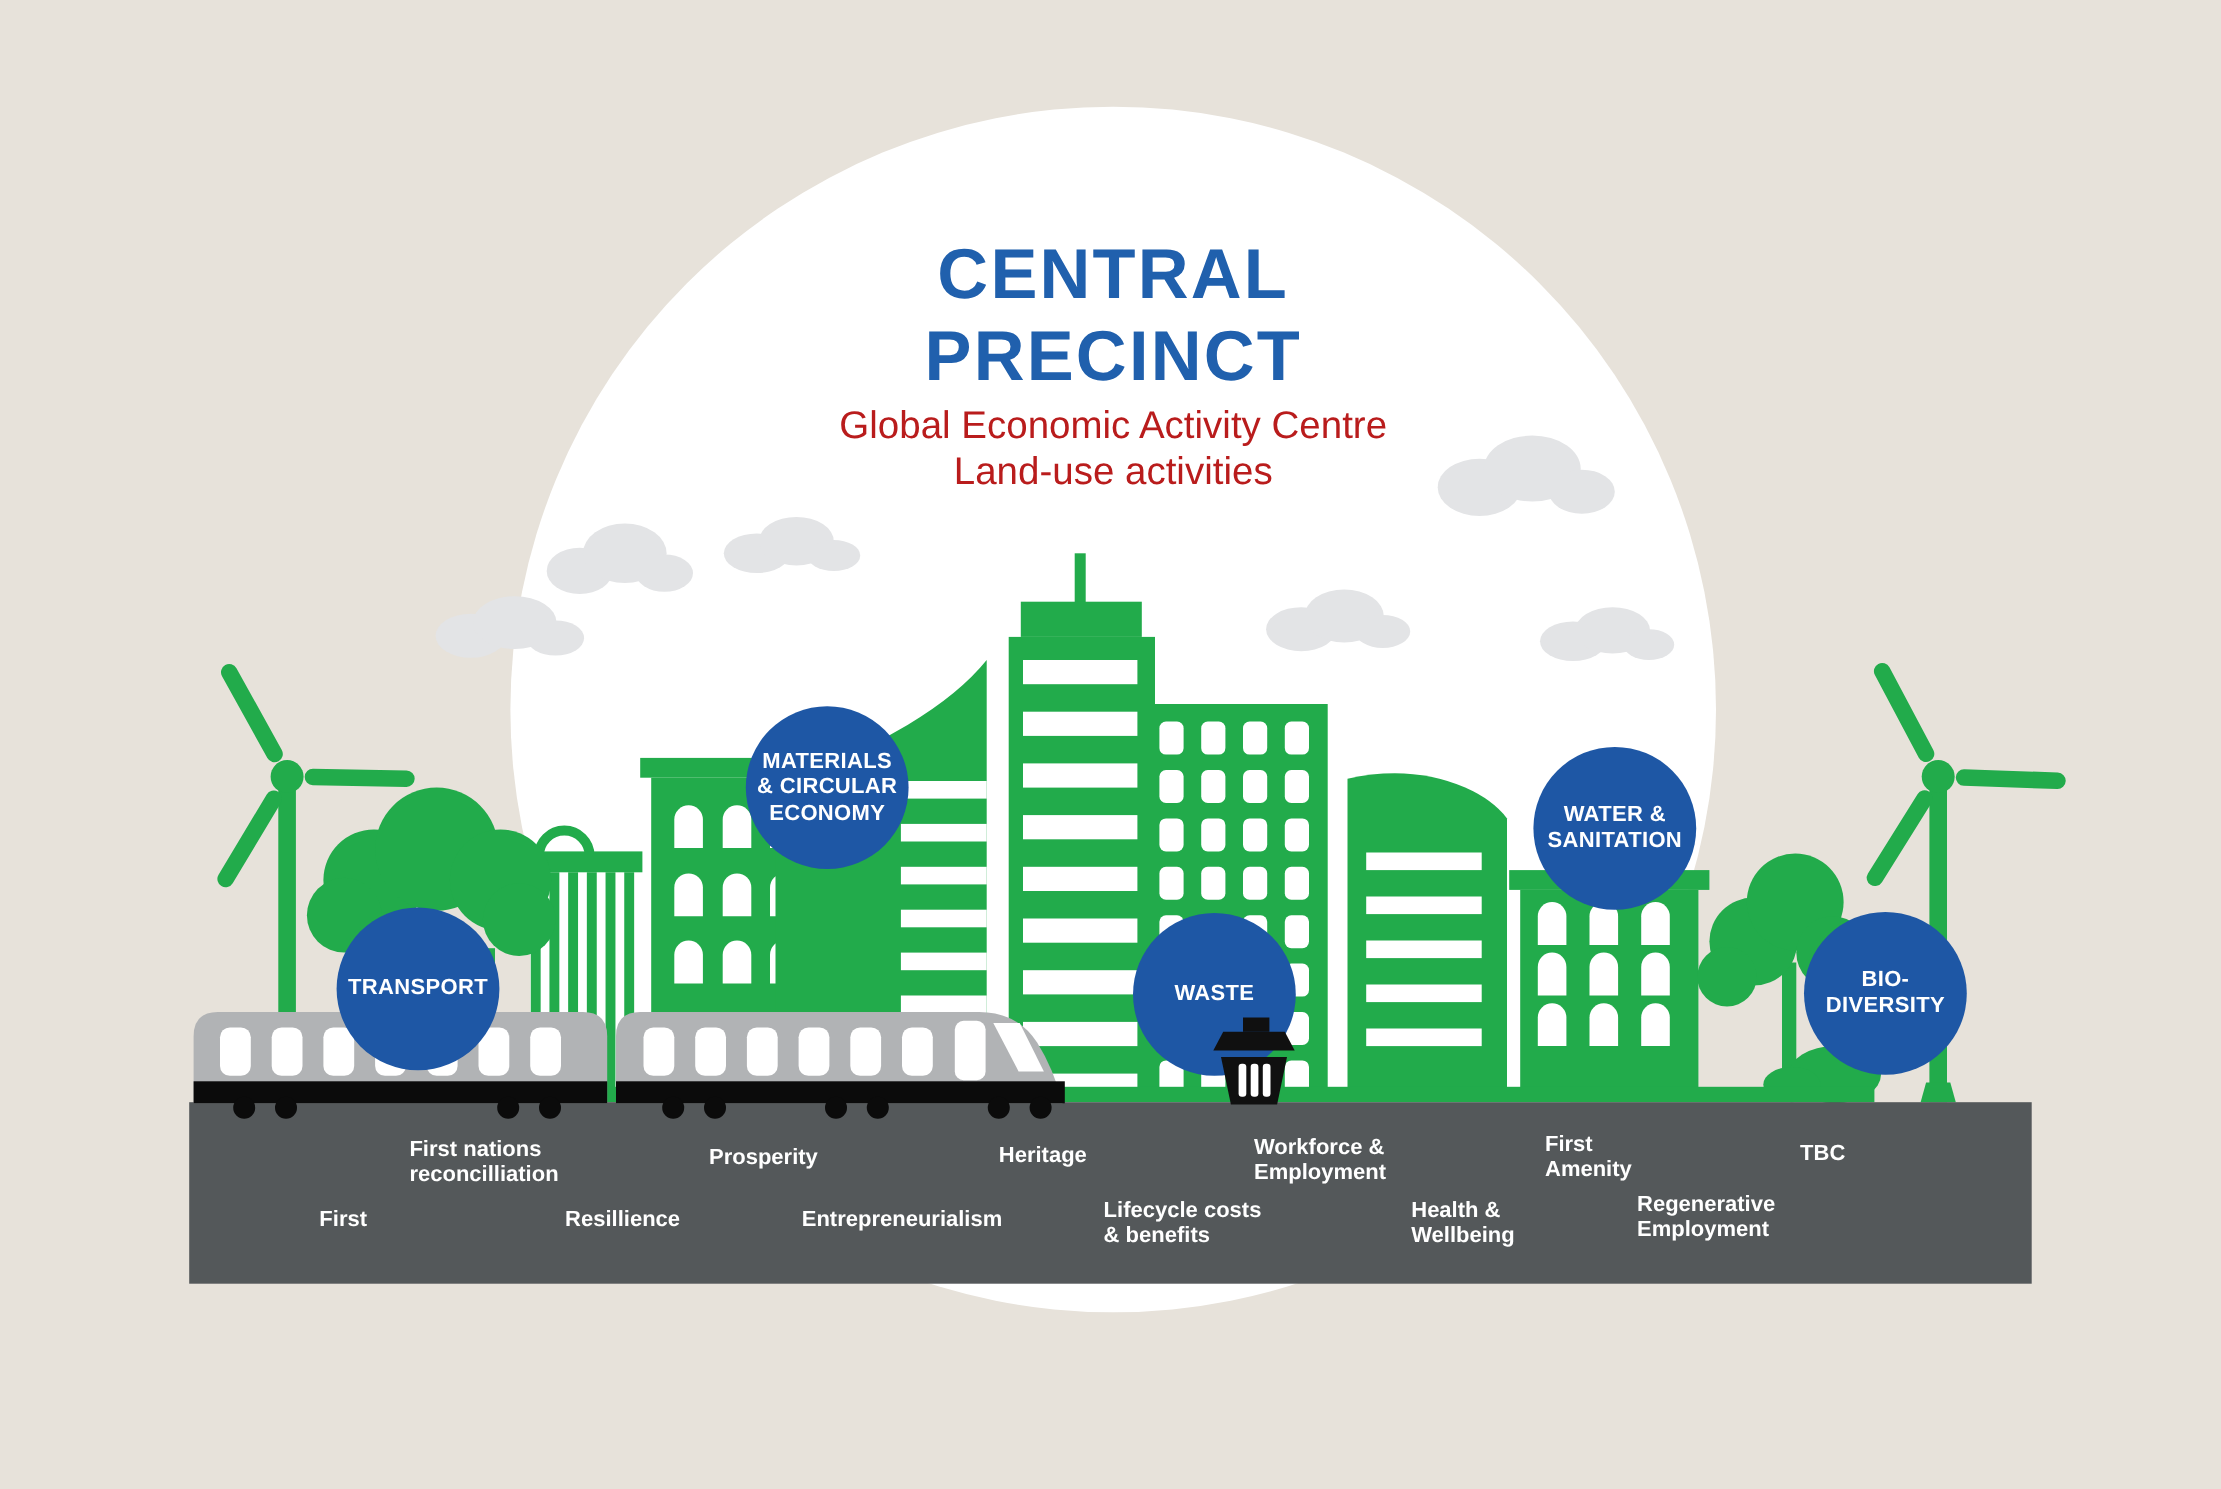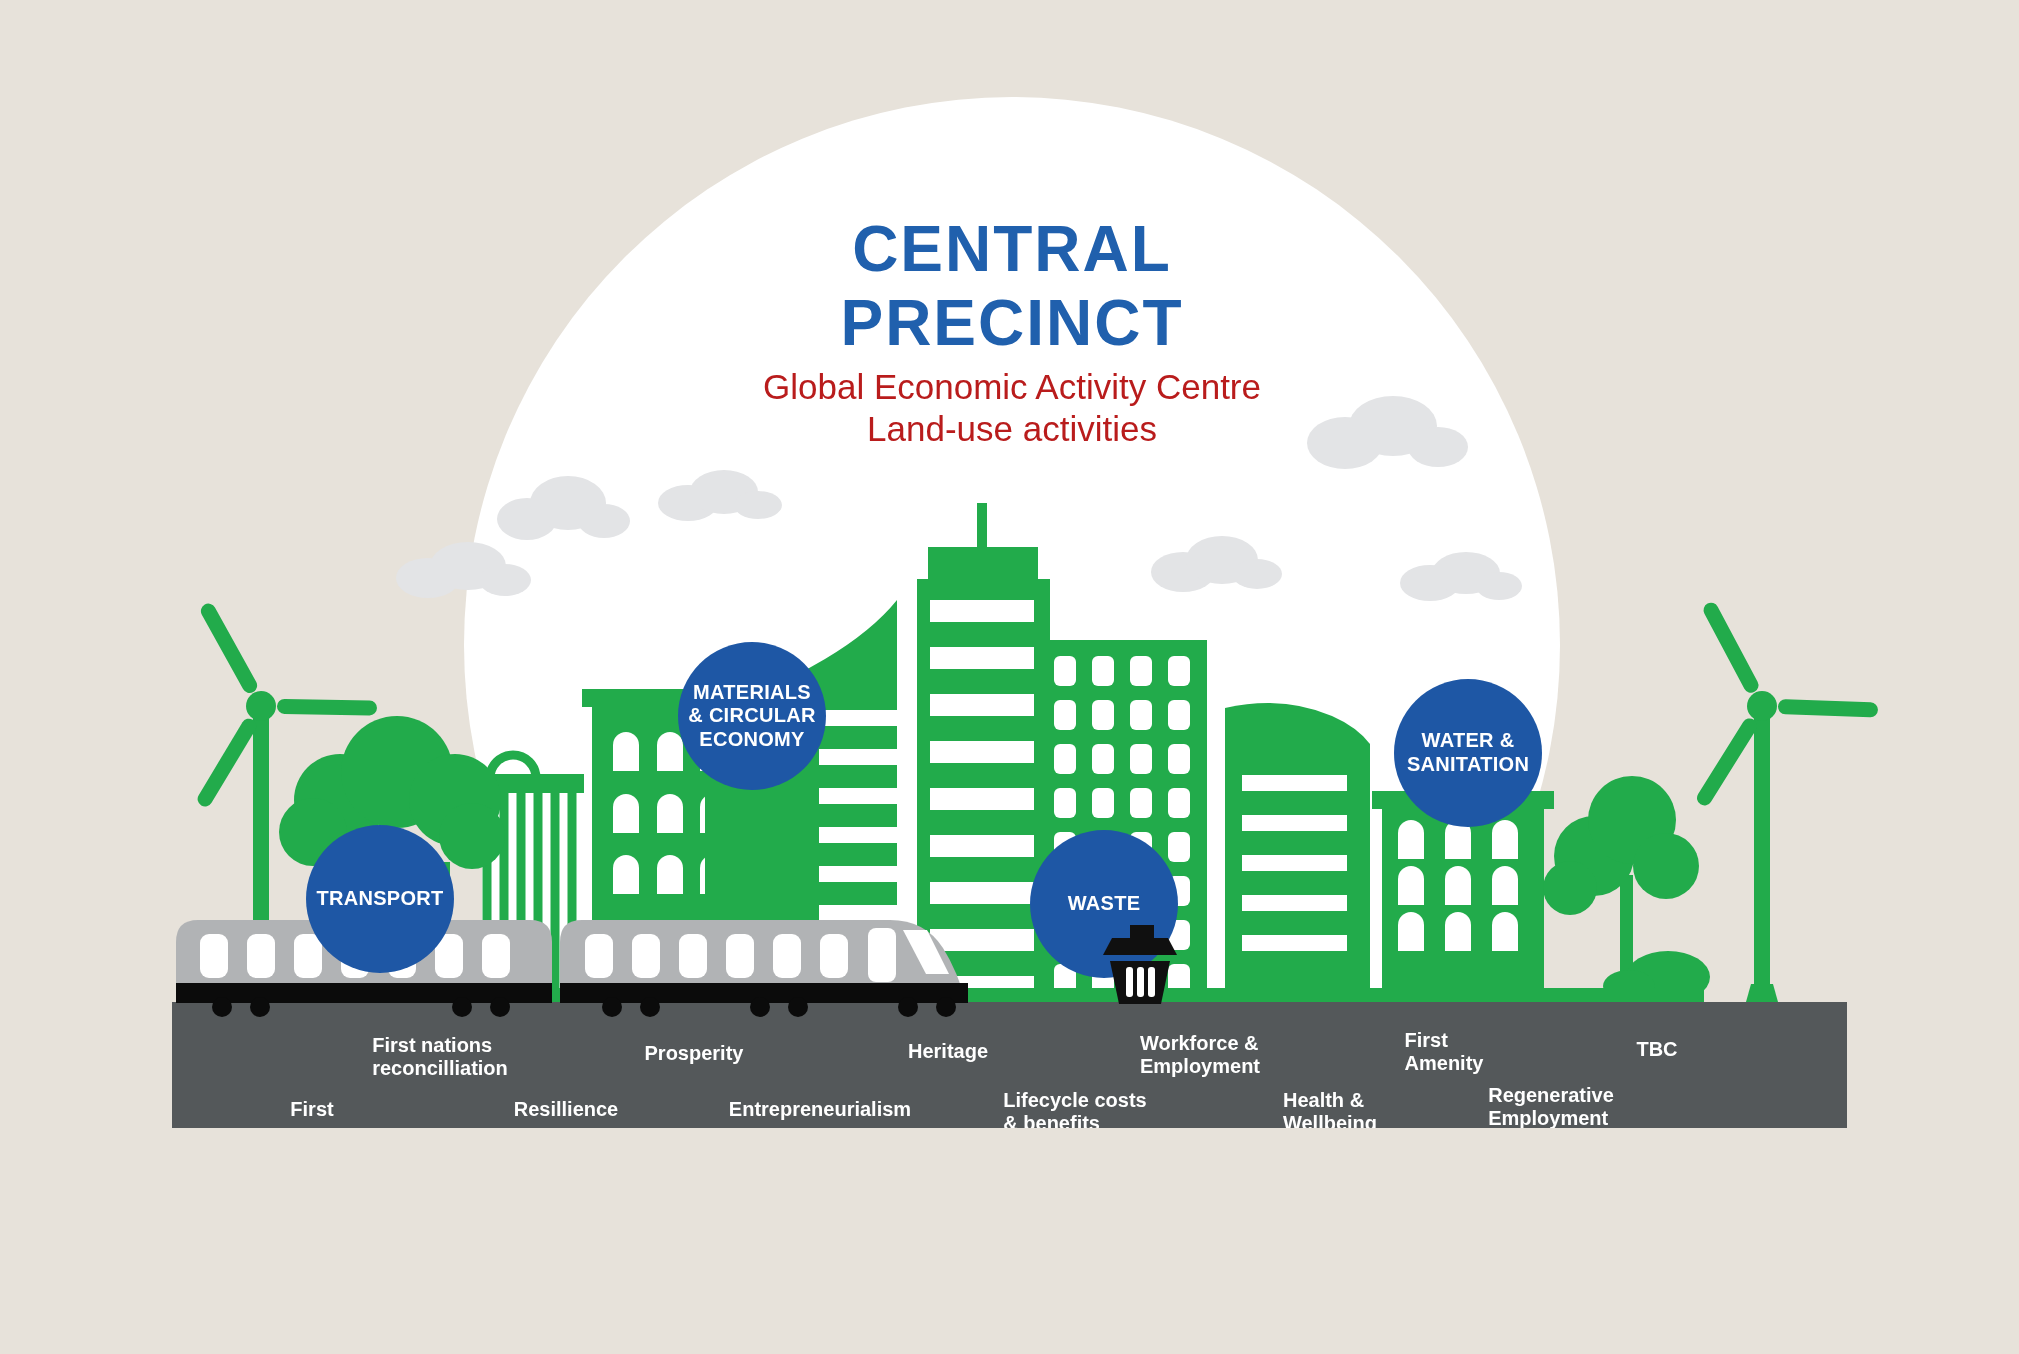--- a/index.html
+++ b/index.html
@@ -1,16 +1,16 @@
 <!DOCTYPE html>
 <html><head>
 <meta charset="utf-8">
 <style>
   html,body{margin:0;padding:0;background:#e7e2da;}
-  .scene{position:relative;width:2019px;height:1128px;background:#e7e2da;overflow:hidden;
+  .scene{position:relative;width:2019px;height:1354px;background:#e7e2da;overflow:hidden;
          font-family:"Liberation Sans","DejaVu Sans",sans-serif;}
   svg.art{position:absolute;left:0;top:0;z-index:1;}
   svg.fg{position:absolute;left:0;top:0;z-index:4;pointer-events:none;}
   .title{position:absolute;left:1012px;top:212px;transform:translateX(-50%);
          color:#2060ad;font-weight:bold;font-size:64px;line-height:1.16;letter-spacing:2px;
          text-align:center;white-space:pre-line;z-index:2;}
   .subtitle{position:absolute;left:1012px;top:366px;transform:translateX(-50%);
          color:#b91c1c;font-size:35px;line-height:1.2;text-align:center;white-space:pre-line;z-index:2;}
   .bubble{position:absolute;width:148px;height:148px;border-radius:50%;background:#1e57a5;
           color:#ffffff;display:flex;align-items:center;justify-content:center;text-align:center;
@@ -260,20 +260,22 @@
   <div class="subtitle">Global Economic Activity Centre
 Land-use activities</div>
 
   <div class="bubble" style="left:306px;top:825px"><span>TRANSPORT</span></div>
   <div class="bubble" style="left:678px;top:642px"><span>MATERIALS
 &amp; CIRCULAR
 ECONOMY</span></div>
   <div class="bubble" style="left:1030px;top:830px"><span>WASTE</span></div>
   <div class="bubble" style="left:1394px;top:679px"><span>WATER &amp;
 SANITATION</span></div>
+  <div class="bubble" style="left:1640px;top:829px"><span>BIO-
+DIVERSITY</span></div>
 
   <div class="glabel" style="left:440px;top:1057px">First nations
 reconcilliation</div>
   <div class="glabel" style="left:694px;top:1053px">Prosperity</div>
   <div class="glabel" style="left:948px;top:1051px">Heritage</div>
   <div class="glabel" style="left:1200px;top:1055px">Workforce &amp;
 Employment</div>
   <div class="glabel" style="left:1444px;top:1052px">First
 Amenity</div>
   <div class="glabel" style="left:1657px;top:1049px">TBC</div>

